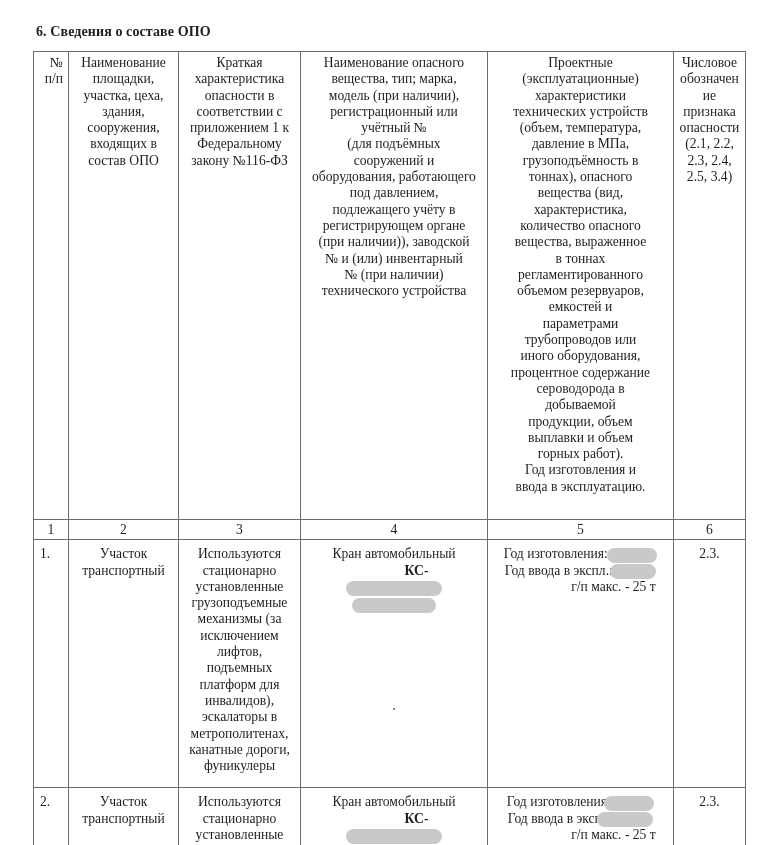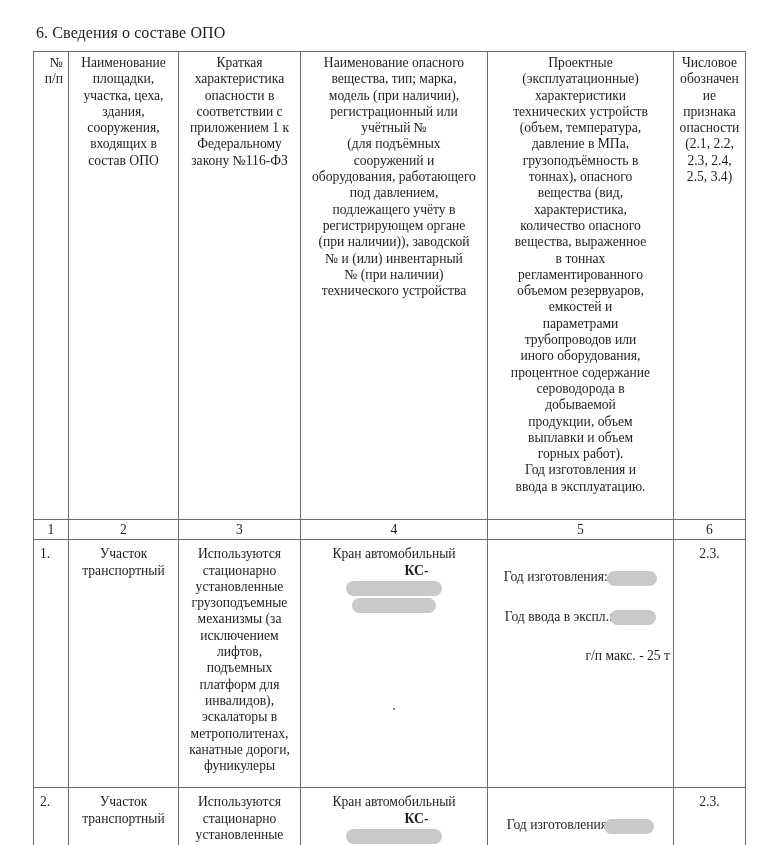--- a/index.html
+++ b/index.html
@@ -3,21 +3,21 @@
 <meta charset="utf-8">
 <style>
   html, body { margin: 0; padding: 0; background: #ffffff; }
   body {
     width: 768px; height: 845px; overflow: hidden; position: relative;
     font-family: "Liberation Serif", "DejaVu Serif", serif;
     color: #1e1e1e;
   }
   .section-title {
     position: absolute; left: 36px; top: 24px;
-    font-size: 16px; font-weight: normal; letter-spacing: 0.1px;
+    font-size: 14px; font-weight: bold; letter-spacing: 0.1px;
   }
   table.opo {
     position: absolute; left: 33px; top: 51px;
     border-collapse: collapse; table-layout: fixed;
     width: 712px;
     font-size: 13.6px; line-height: 16.3px;
   }
   table.opo td {
     border: 1px solid #6c6c6c;
     vertical-align: top; text-align: center;
@@ -30,22 +30,22 @@
   table.opo tr.head td { height: 462px; }
   table.opo tr.colnums td { height: 14px; padding-top: 2px; padding-bottom: 1px; vertical-align: middle; }
   table.opo tr.row1 td { height: 239px; padding-top: 6px; }
   table.opo tr.row2 td { height: 70px; padding-top: 6px; }
   .redact {
     display: inline-block; background: #c9c9c9; border-radius: 9px;
     height: 15px; vertical-align: middle;
   }
   .redact.block { display: block; margin: 2px auto 0 auto; }
   .bold { font-weight: bold; margin-left: 45px; }
-  .spec-line { display: block; margin-top: 23px; }
-  .spec-line.indent { padding-left: 66px; text-align: right; }
+  .spec-line { display: block; }
+  .spec-line.indent { padding-left: 66px; text-align: center; }
   .dot { display: block; width: 2px; height: 2px; background: #888; margin: 95px auto 0 auto; }
 </style>
 </head>
 <body>
 
 <div class="section-title">6. Сведения о составе ОПО</div>
 
 <table class="opo">
   <colgroup>
     <col style="width:35px">

